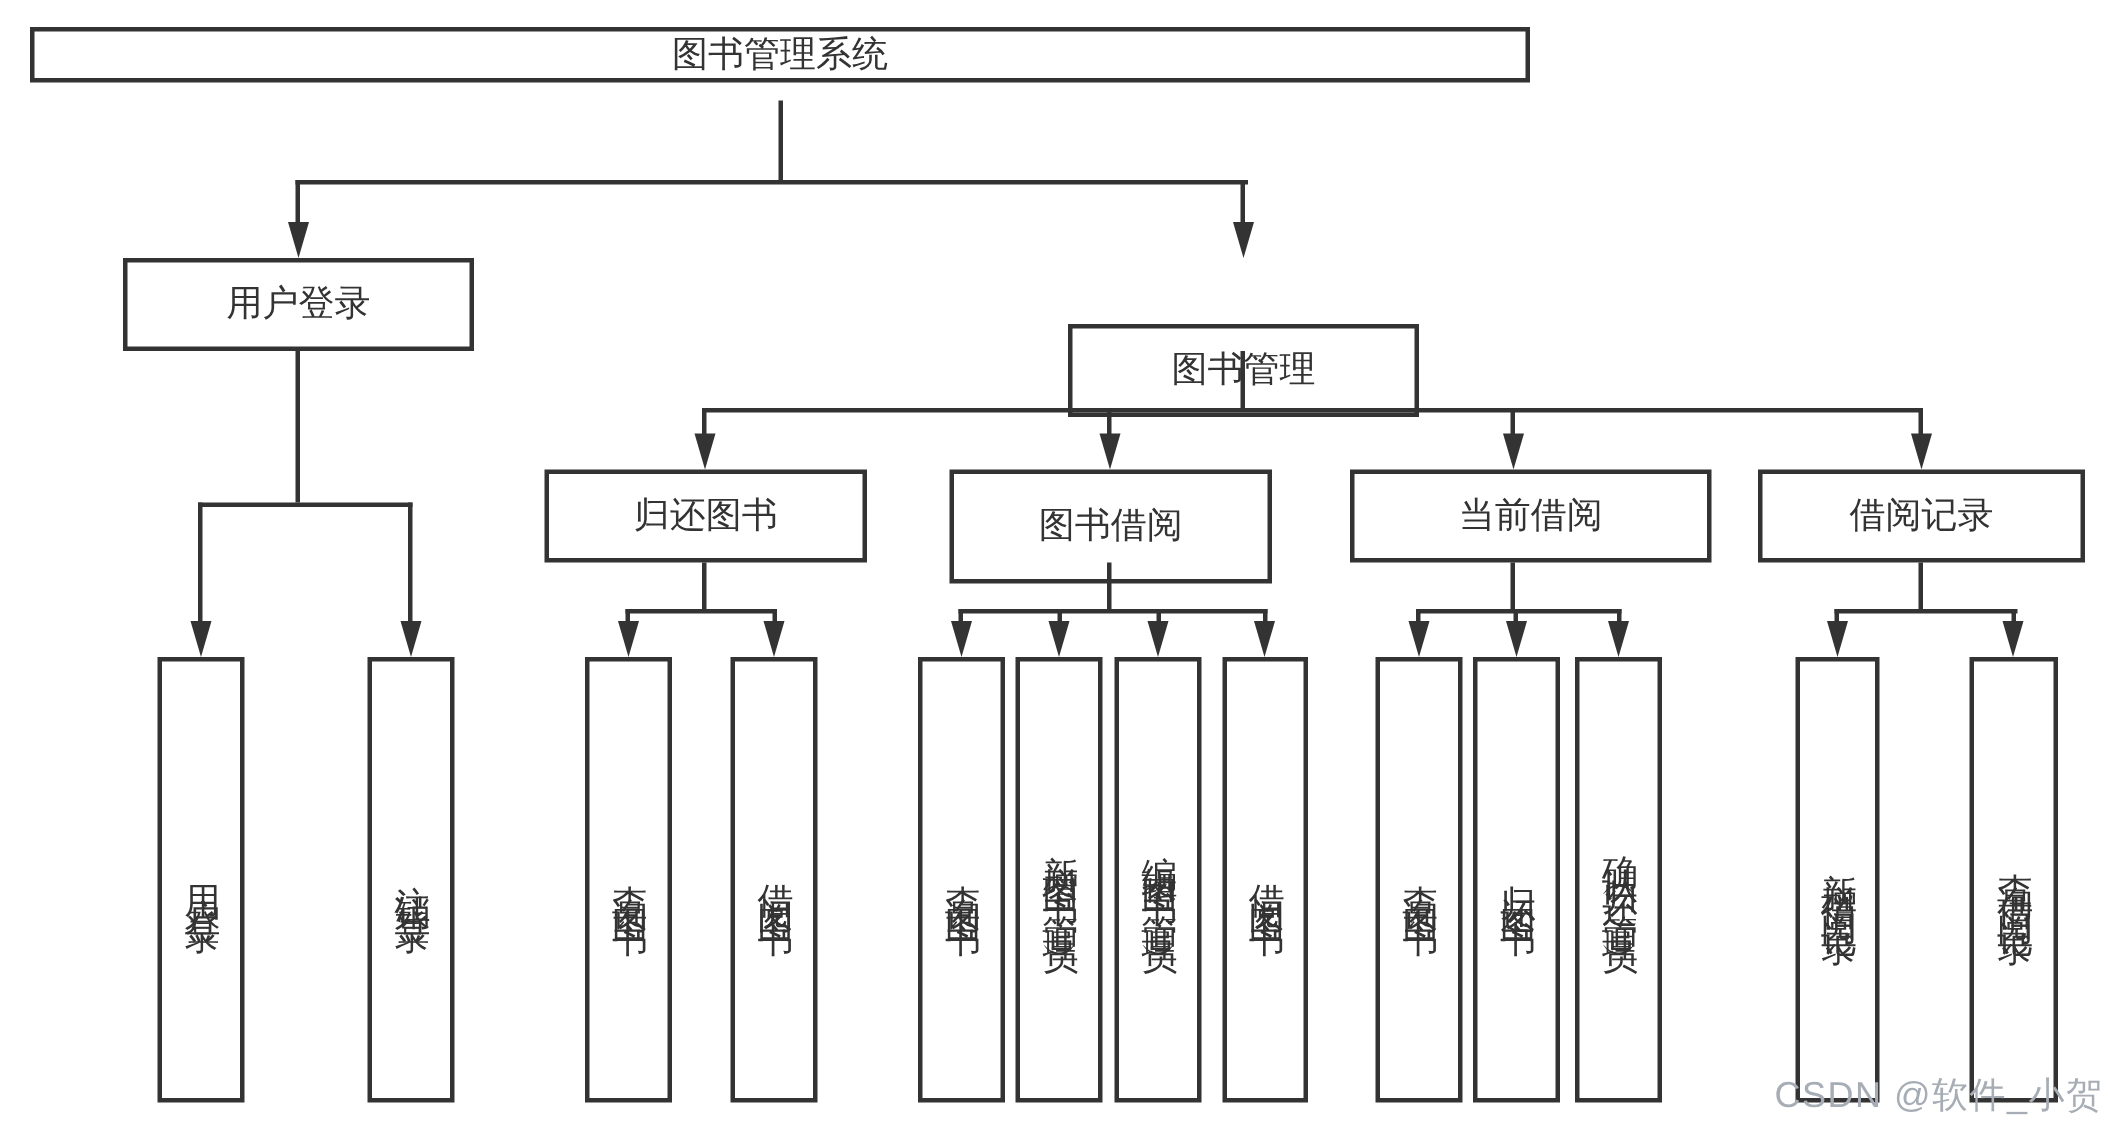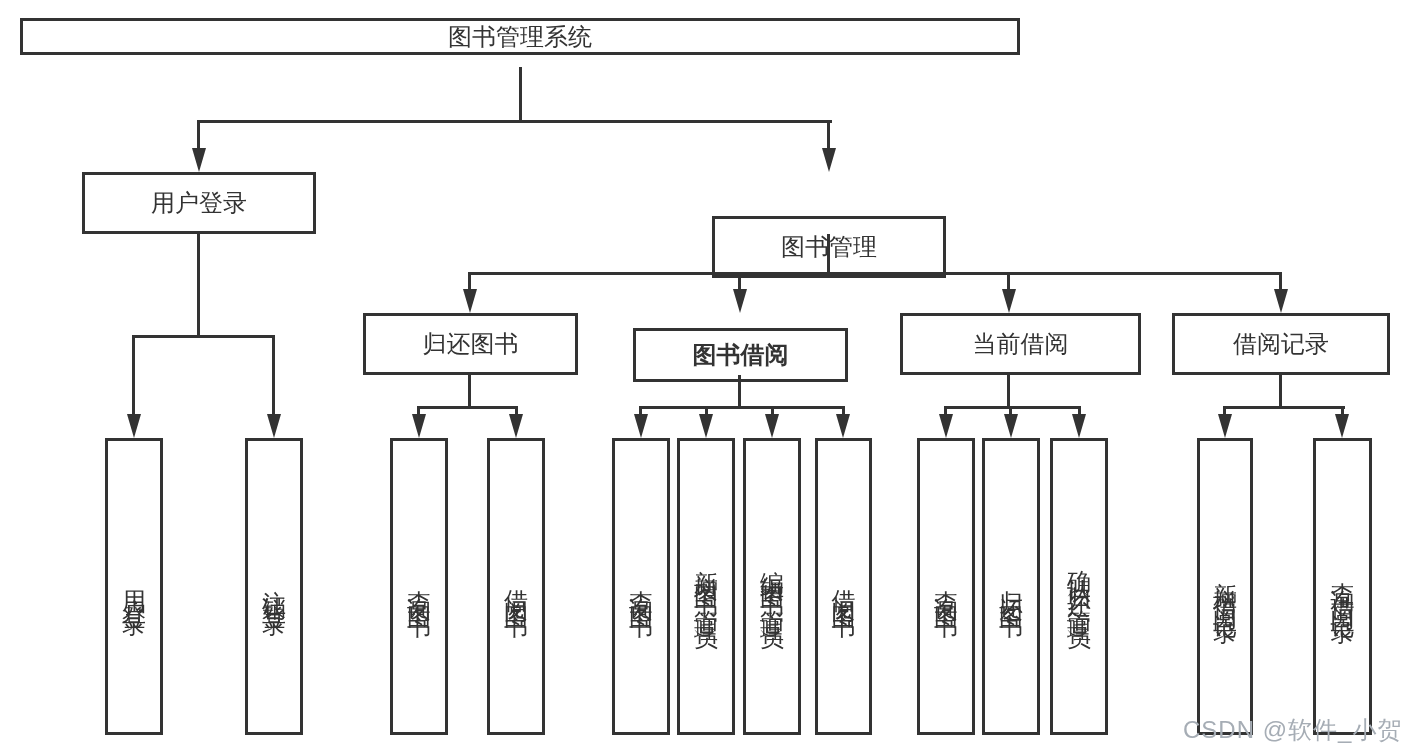--- a/index.html
+++ b/index.html
@@ -55,21 +55,21 @@
   <div class="vline" style="left:468px;top:272px;width:3px;height:21px;"></div>
   <div class="arrow" style="left:463px;top:289px;"></div>
   <div class="vline" style="left:738px;top:272px;width:3px;height:21px;"></div>
   <div class="arrow" style="left:733px;top:289px;"></div>
   <div class="vline" style="left:1007px;top:272px;width:3px;height:21px;"></div>
   <div class="arrow" style="left:1002px;top:289px;"></div>
   <div class="vline" style="left:1279px;top:272px;width:3px;height:21px;"></div>
   <div class="arrow" style="left:1274px;top:289px;"></div>
 
   <div class="box" style="left:363px;top:313px;width:215px;height:62px;">归还图书</div>
-  <div class="box" style="left:633px;top:328px;width:215px;height:54px;font-weight:bold;">图书借阅</div>
+  <div class="box" style="left:633px;top:313px;width:215px;height:76px;">图书借阅</div>
   <div class="box" style="left:900px;top:313px;width:241px;height:62px;">当前借阅</div>
   <div class="box" style="left:1172px;top:313px;width:218px;height:62px;">借阅记录</div>
 
   <div class="vline" style="left:468px;top:375px;width:3px;height:31px;"></div>
   <div class="hline" style="left:417px;top:406px;width:101px;height:3px;"></div>
   <div class="vline" style="left:417px;top:406px;width:3px;height:12px;"></div>
   <div class="arrow" style="left:412px;top:414px;"></div>
   <div class="vline" style="left:515px;top:406px;width:3px;height:12px;"></div>
   <div class="arrow" style="left:509px;top:414px;"></div>
 

